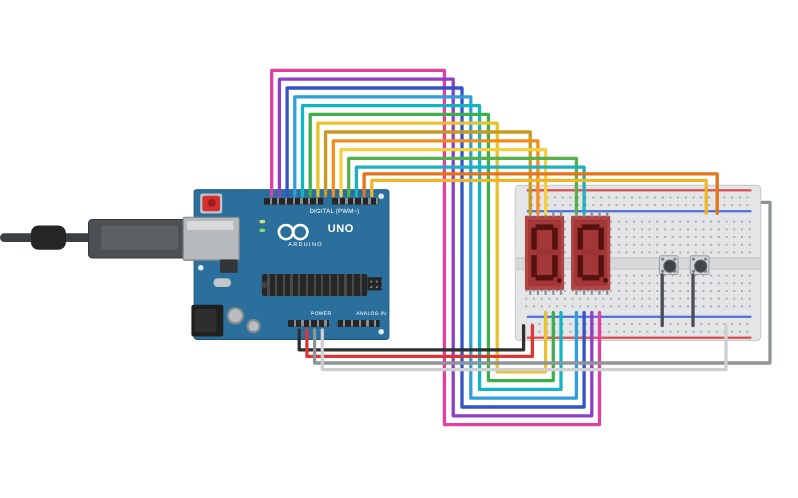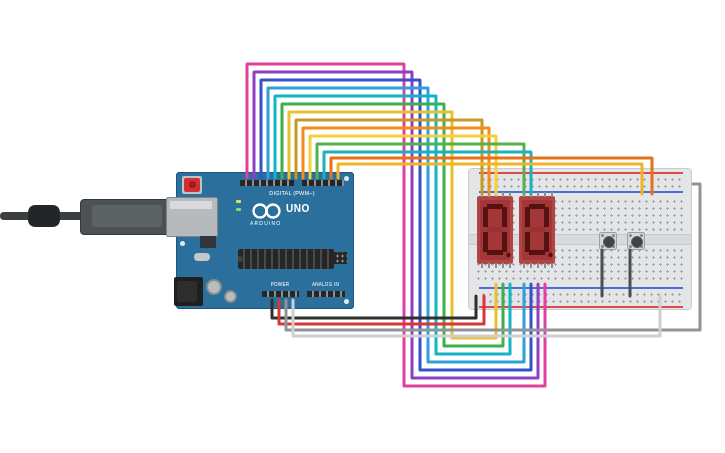--- a/index.html
+++ b/index.html
@@ -21,21 +21,21 @@
   .reset-base{left:182px;top:176px;width:20px;height:18px;background:#c0c4c8;border-radius:2px;}
   .reset-btn{left:184px;top:178px;width:16px;height:14px;background:#d32f2f;border-radius:2px;}
   .reset-cap{left:189px;top:181px;width:7px;height:7px;background:#9c1f1f;border-radius:50%;}
   .hdr{background:#262626;border-radius:1px;height:10px;
        background-image:repeating-linear-gradient(90deg,#8a8f93 0 2px,#262626 2px 7px);
        background-clip:content-box;padding:2px 2px;box-sizing:border-box;background-color:#262626;}
   .hdr-dig-left{left:238px;top:178px;width:58px;}
   .hdr-dig-right{left:300px;top:178px;width:46px;}
   .hdr-power{left:260px;top:289px;width:41px;}
   .hdr-analog{left:305px;top:289px;width:42px;}
-  .lbl{color:#ffffff;white-space:nowrap;}
+  .lbl{color:#ffffff;white-space:nowrap;margin-left:12px;}
   .lbl-digital{left:238px;top:190px;width:108px;font-size:5.5px;text-align:center;letter-spacing:.2px;}
   .lbl-uno{left:286px;top:203px;font-size:10px;font-weight:bold;letter-spacing:.5px;}
   .lbl-brand{left:250px;top:220px;font-size:5px;letter-spacing:1.2px;}
   .lbl-power{left:258px;top:282px;width:44px;font-size:4.5px;text-align:center;letter-spacing:.3px;}
   .lbl-analog{left:303px;top:282px;width:45px;font-size:4.5px;text-align:center;letter-spacing:.3px;}
   .atmega{left:238px;top:249px;width:96px;height:20px;background:#262626;border-radius:2px;
           background-image:repeating-linear-gradient(90deg,transparent 0 5px,#4a4a4a 5px 7px);}
   .atmega-notch{left:238px;top:256px;width:5px;height:6px;background:#404040;border-radius:0 3px 3px 0;}
   .icsp{left:334px;top:252px;width:13px;height:12px;background:#262626;
         background-image:radial-gradient(circle,#8a8f93 1px,transparent 1.2px);background-size:5px 5px;background-position:1px 1.5px;}

